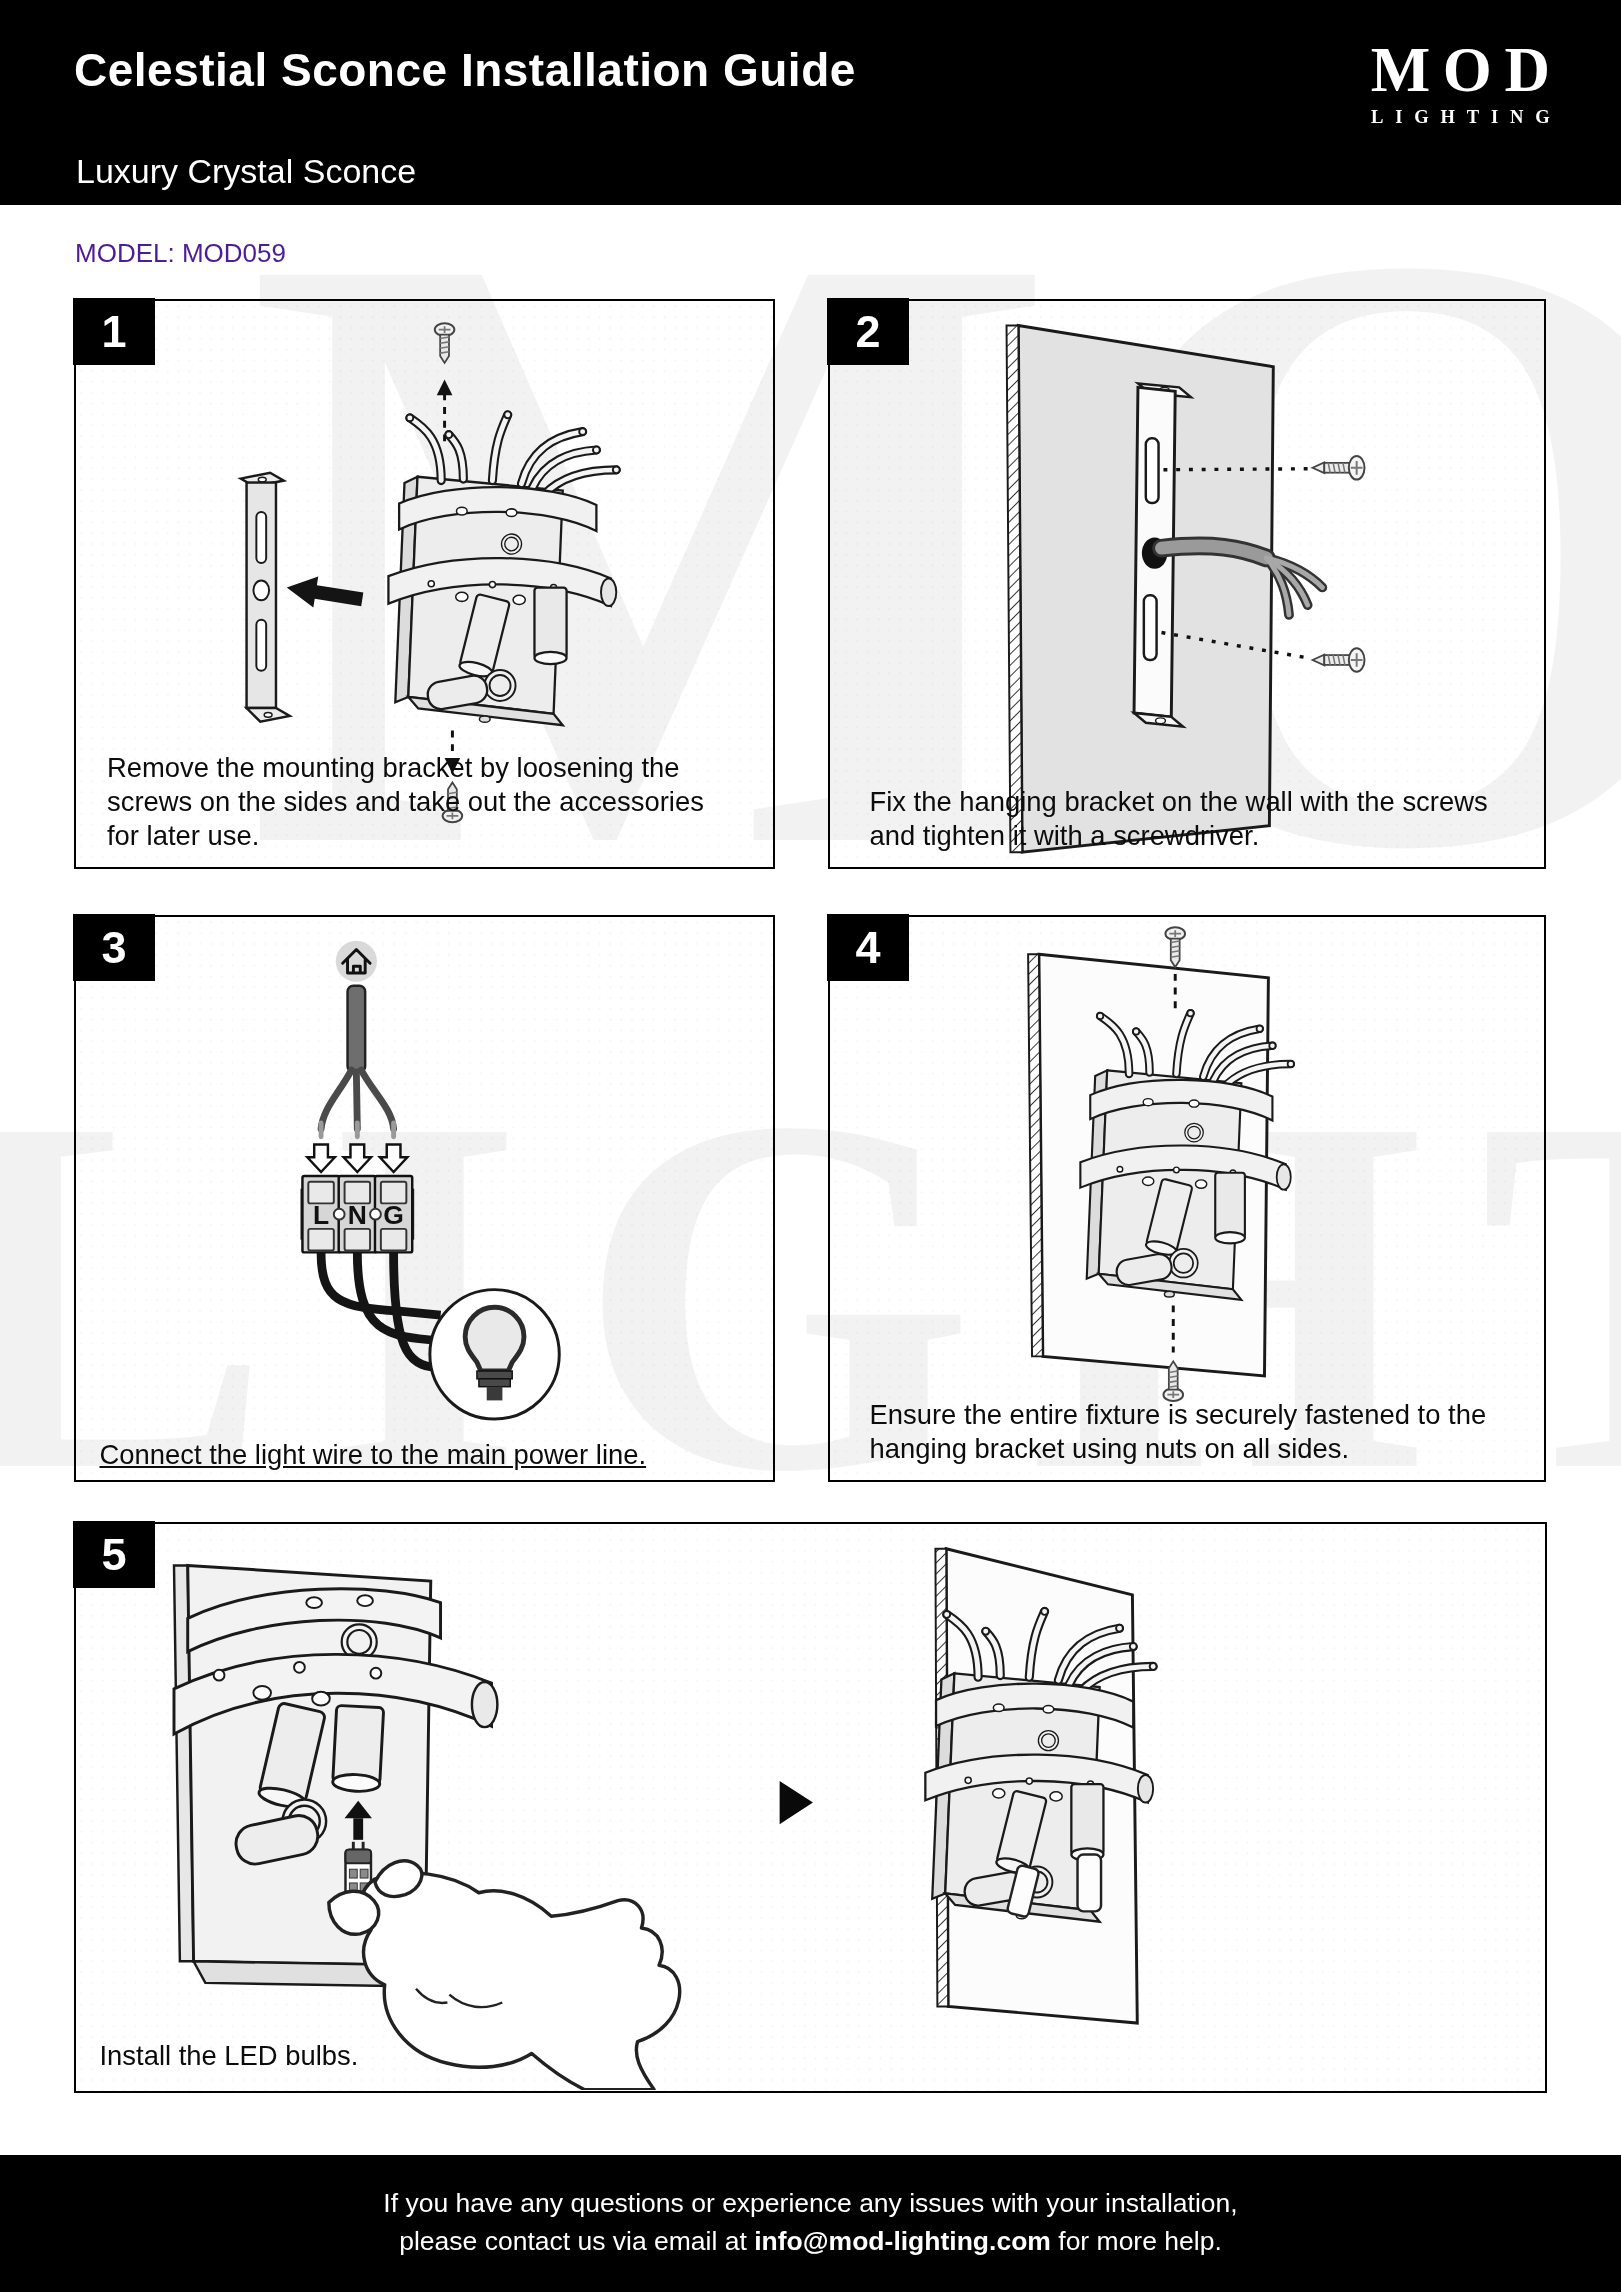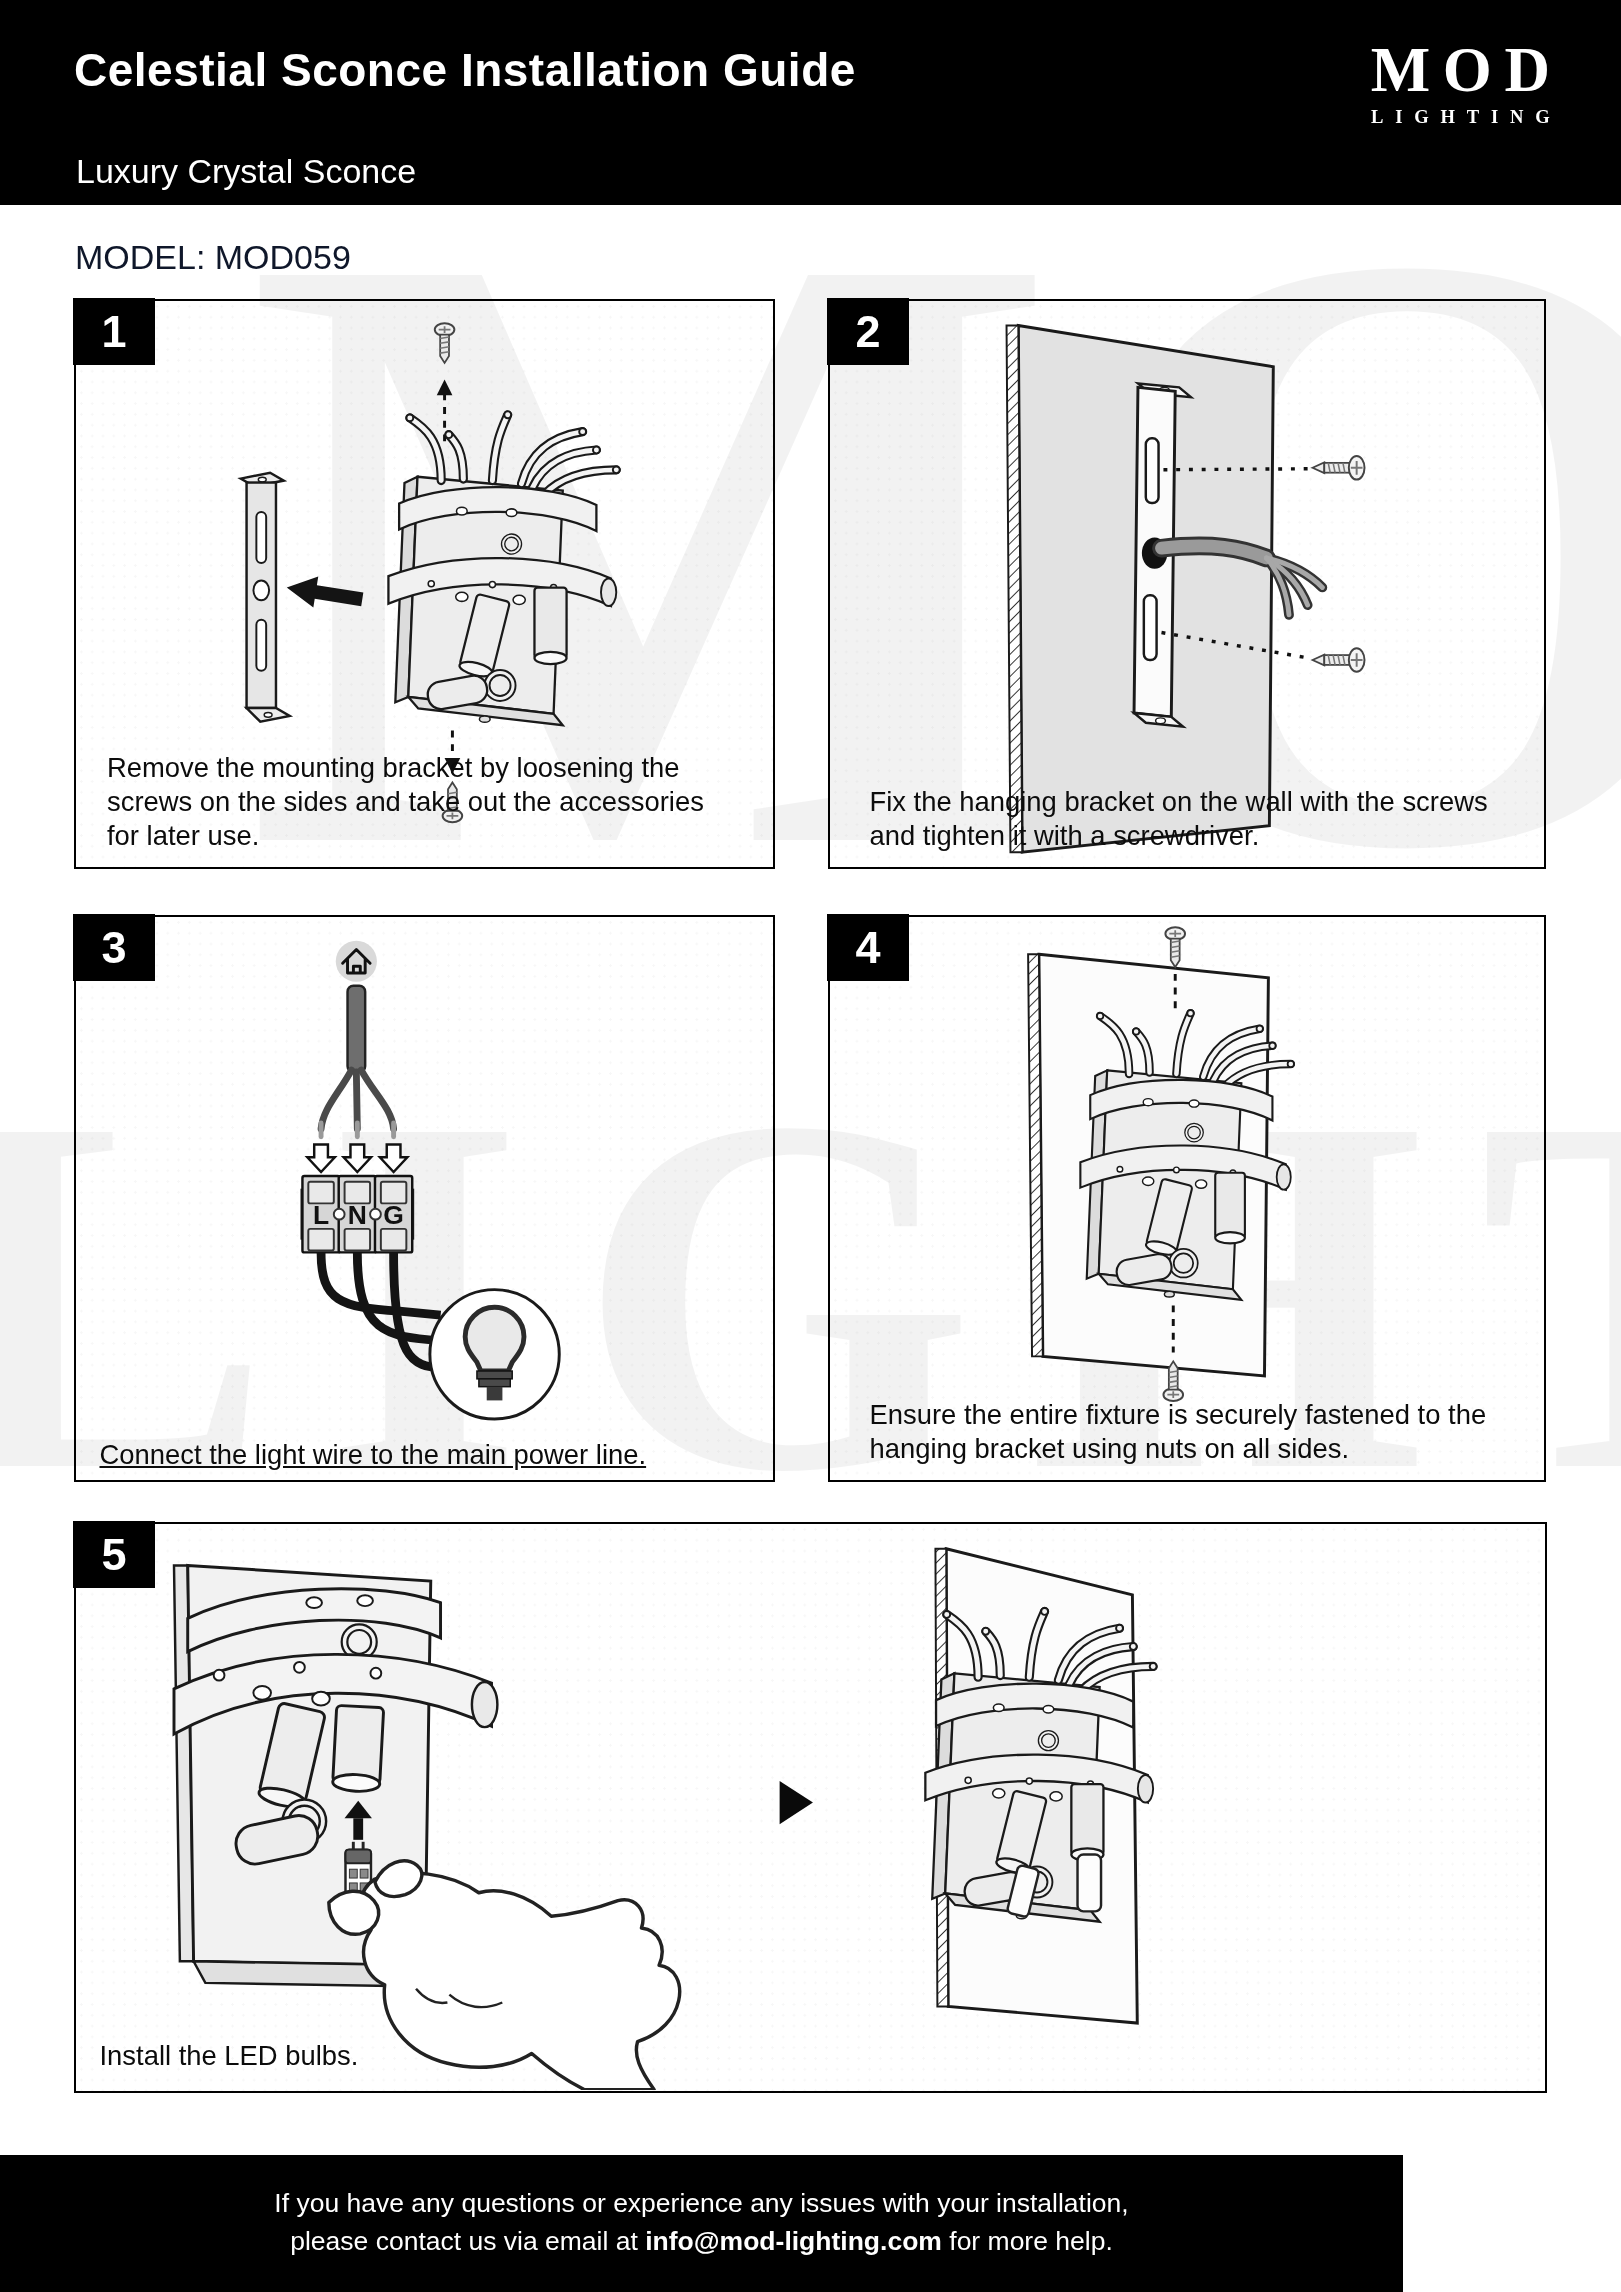--- a/index.html
+++ b/index.html
@@ -13,21 +13,21 @@
   .wm2{font-size:510px;top:1039px;left:-69px;letter-spacing:54px;}
 
   
   .header{position:absolute;top:0;left:0;width:1621px;height:205px;background:#000;color:#fff;z-index:2;}
   .title{position:absolute;left:74px;top:43px;font-size:46px;font-weight:bold;letter-spacing:0.5px;}
   .subtitle{position:absolute;left:76px;top:108px;font-size:34px;font-weight:normal;margin-top:44px;}
   .logo{position:absolute;right:71px;top:37px;text-align:center;}
   .logo-main{font-family:"Liberation Serif", serif;font-size:63px;font-weight:bold;letter-spacing:12.7px;margin-right:-12.7px;line-height:1.05;}
   .logo-sub{font-family:"Liberation Serif", serif;font-size:18.6px;font-weight:bold;letter-spacing:11.8px;margin-right:-11.8px;margin-top:2.9px;}
 
-  .model{position:absolute;left:75px;top:238px;font-size:34px;color:#0f172a;z-index:2;}
+  .model{position:absolute;left:75px;top:238px;font-size:26px;color:#4c1d95;z-index:2;}
 
   
   .panel{position:absolute;border:2.9px solid #000;box-sizing:border-box;z-index:1;
          background-image:radial-gradient(rgba(0,0,0,0.03) 1.1px, transparent 1.2px);
          background-size:10.8px 10.8px;}
   .panel1{left:74px;top:299px;width:701px;height:570px;}
   .panel2{left:828px;top:299px;width:718px;height:570px;}
   .panel3{left:74px;top:915px;width:701px;height:567px;}
   .panel4{left:828px;top:915px;width:718px;height:567px;}
   .panel5{left:74px;top:1522px;width:1473px;height:571px;}
@@ -36,21 +36,21 @@
   .badge{position:absolute;top:-2.9px;left:-2.9px;width:82px;height:67px;background:#000;color:#fff;
          display:flex;align-items:center;justify-content:center;font-size:45px;font-weight:bold;z-index:3;}
 
   .caption{position:absolute;left:23.5px;right:23.5px;bottom:13.7px;margin:0;
            font-size:27.4px;line-height:1.25;color:#0c0c0c;z-index:2;}
   .cap-narrow{max-width:635px;margin:0 auto;}
   .panel3 .caption{bottom:7.8px;text-decoration:underline;}
   .panel5 .caption{bottom:17.6px;}
 
   
-  .footer{position:absolute;left:0;top:2155px;width:1403px;height:137px;background:#000;color:#fff;z-index:2;}
+  .footer{position:absolute;left:0;top:2155px;width:1621px;height:137px;background:#000;color:#fff;z-index:2;}
   .footer-text{margin:0;padding-top:29px;text-align:center;font-size:26.5px;line-height:1.45;}
   .footer-text strong{font-weight:bold;}
 </style>
 </head>
 <body>
 
 <div class="page">
 
   <svg width="0" height="0" style="position:absolute" aria-hidden="true">
     <defs>

